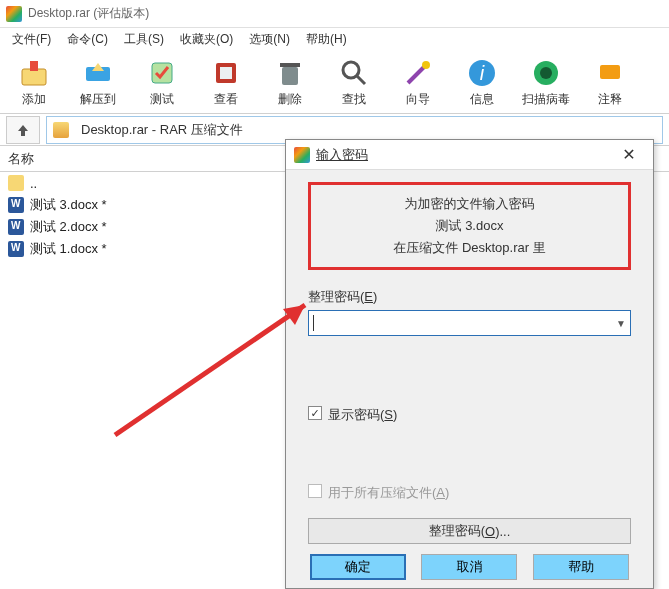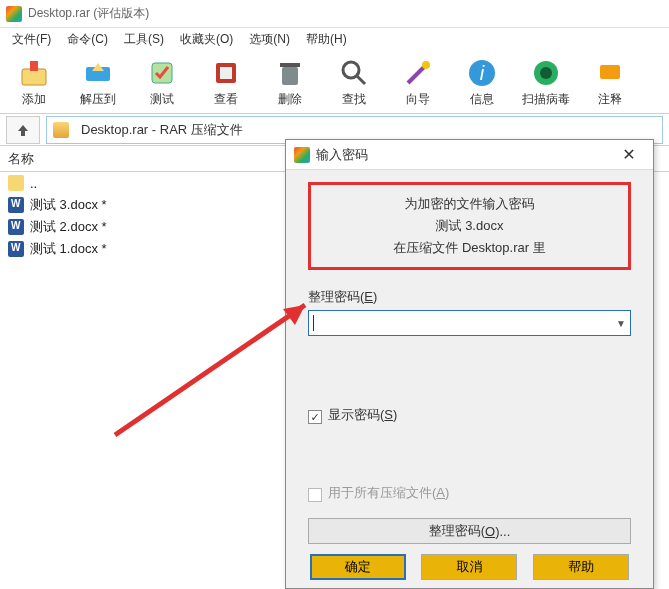--- a/index.html
+++ b/index.html
@@ -29,43 +29,43 @@
 .row .ficon { width: 16px; height: 16px; border-radius: 2px; }
 .row .ficon.folder { background: #f7d774; }
 .row .ficon.docx { background: #2b579a; position: relative; }
 .row .ficon.docx::after { content:"W"; color:#fff; font-size:10px; font-weight:bold; position:absolute; left:3px; top:1px; }
 .row .fname { font-size: 13px; color: #222; }
 
 
 .dialog { position: absolute; left: 285px; top: 139px; width: 369px; height: 450px; background: #f0f0f0; border: 1px solid #888; box-shadow: 2px 2px 6px rgba(0,0,0,.2); }
 .dlg-titlebar { height: 30px; background: #fff; border-bottom: 1px solid #ddd; display: flex; align-items: center; padding: 0 8px; }
 .dlg-titlebar .dico { width: 16px; height: 16px; background: linear-gradient(135deg,#e74c3c,#f39c12,#27ae60,#3498db); border-radius: 2px; margin-right: 6px; }
-.dlg-titlebar .dtxt { flex: 1; font-size: 13px; color: #333; }
+.dlg-titlebar .dtxt { flex: 1; font-size: 13px; color: #333; text-decoration: underline; }
 .dlg-close { width: 32px; height: 24px; display: flex; align-items: center; justify-content: center; font-size: 16px; color: #333; }
 
 .dlg-body { padding: 12px 22px 0 22px; }
 .msgbox { border: 3px solid #e03030; padding: 8px 10px; text-align: center; line-height: 1.7; font-size: 13px; color: #333; margin-bottom: 18px; }
 .msgbox span { display: block; }
 
 .field-label { font-size: 13px; color: #333; margin-bottom: 4px; }
 .field-label u { text-decoration: underline; }
 .pw-combo { width: 100%; height: 26px; border: 1px solid #2a6fb5; display: flex; align-items: center; background: #fff; padding: 0 4px; }
 .pw-combo .caret-line { width: 1px; height: 16px; background: #333; }
 .pw-combo .dd { margin-left: auto; color: #555; font-size: 10px; }
 
-.chk-row { margin-top: 70px; display: flex; align-items: flex-end; gap: 6px; font-size: 13px; color: #333; }
+.chk-row { margin-top: 70px; display: flex; align-items: flex-start; gap: 6px; font-size: 13px; color: #333; }
 .chk-row.disabled { color: #999; margin-top: 60px; }
 .chk { width: 14px; height: 14px; border: 1px solid #888; background: #fff; display: flex; align-items: center; justify-content: center; font-size: 11px; }
 .chk.checked::after { content:"✓"; color:#333; }
 .chk.disabled { border-color:#bbb; }
 
 .organize-btn { width: 100%; height: 26px; margin-top: 16px; border: 1px solid #aaa; background: #e8e8e8; display: flex; align-items: center; justify-content: center; font-size: 13px; color: #333; }
 
 .dlg-buttons { position: absolute; left: 0; right: 0; bottom: 0; height: 42px; display: flex; align-items: center; justify-content: space-around; padding: 0 16px; }
-.dbtn { width: 96px; height: 26px; border: 1px solid #aaa; background: #eab308; display: flex; align-items: center; justify-content: center; font-size: 13px; }
+.dbtn { width: 96px; height: 26px; border: 1px solid #aaa; background: #7dd3fc; display: flex; align-items: center; justify-content: center; font-size: 13px; }
 .dbtn.primary { border: 2px solid #2a6fb5; }
 
 
 .arrow { position: absolute; left: 105px; top: 285px; pointer-events: none; }
 </style>
 </head>
 <body>
 
 <div class="titlebar">
   <div class="app-icon"></div>

